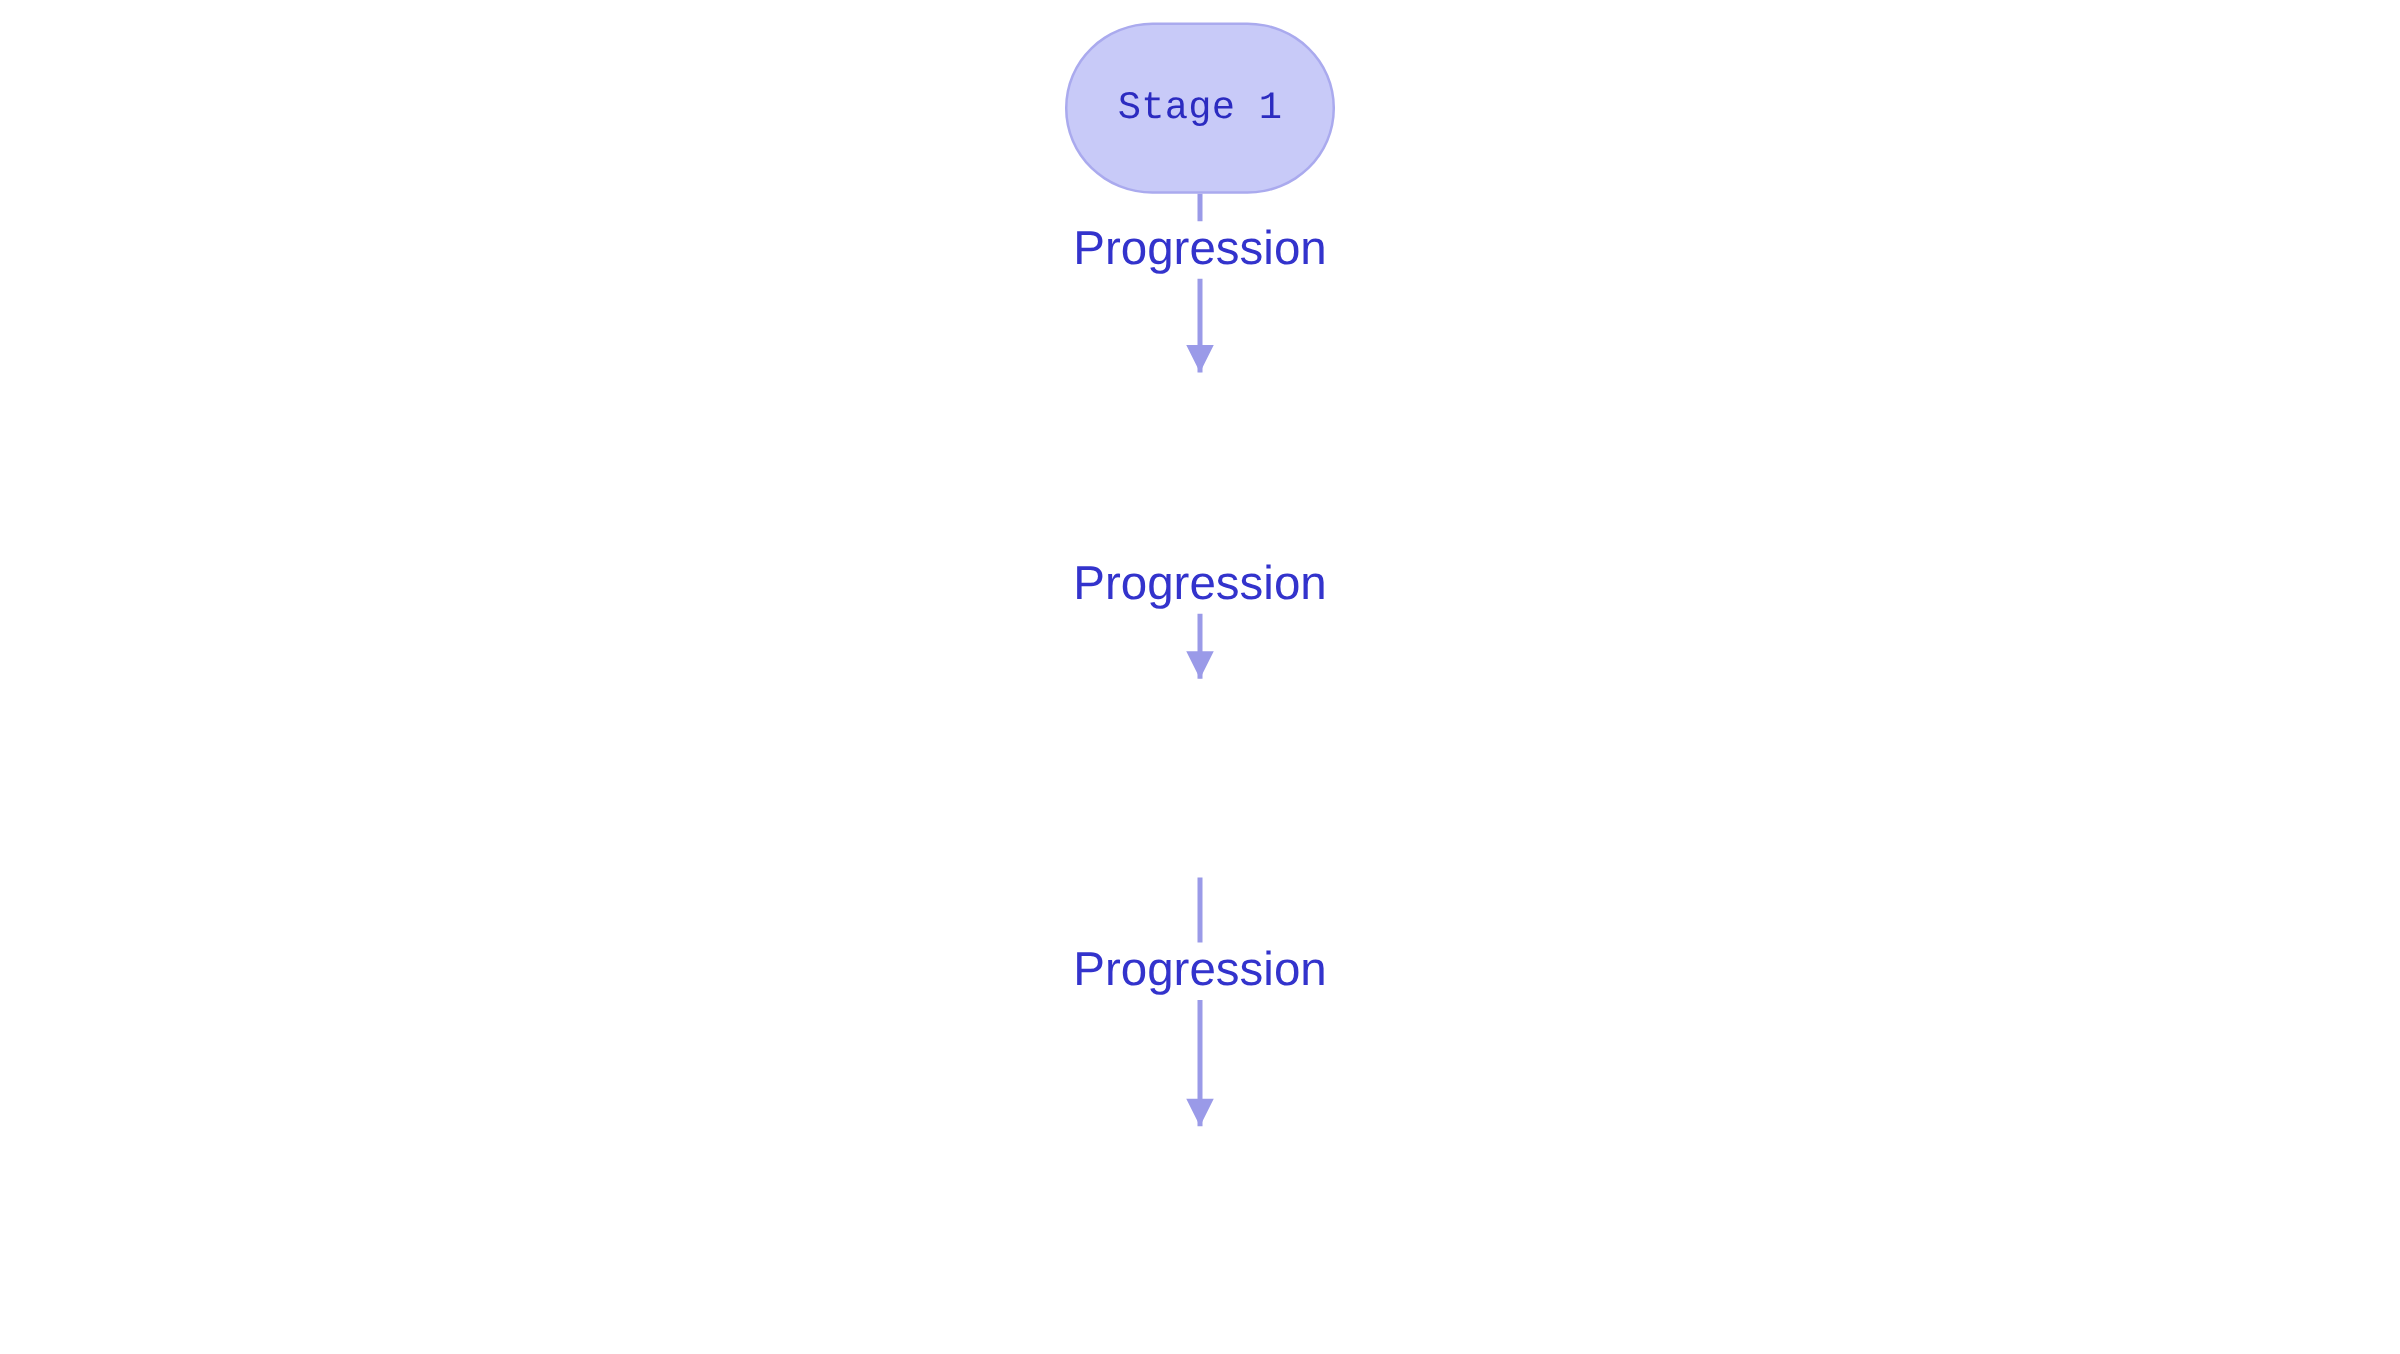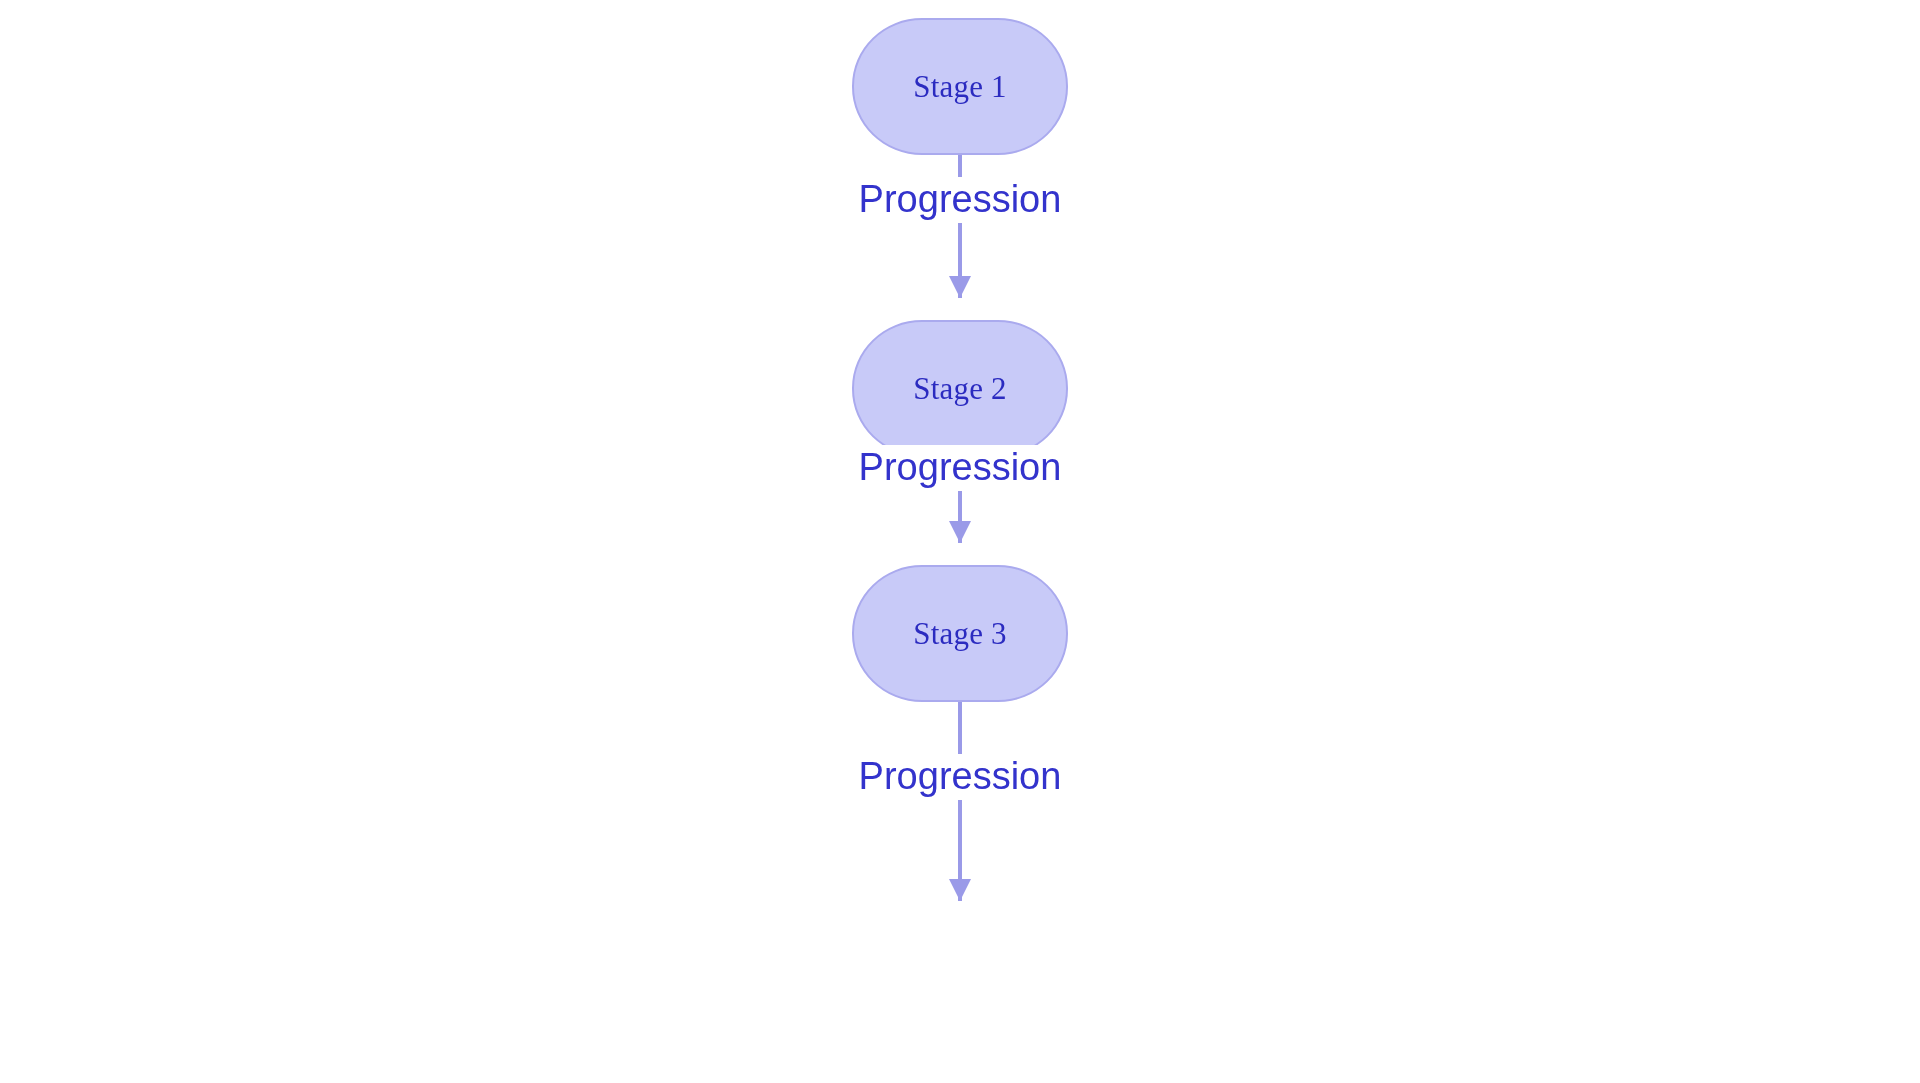--- a/index.html
+++ b/index.html
@@ -39,21 +39,21 @@
     height: 137px;
     box-sizing: border-box;
     background: #c8caf8;
     border: 2px solid #aaaaee;
     border-radius: 70px / 68px;
     display: flex;
     align-items: center;
     justify-content: center;
   }
   .node-label {
-    font-family: Liberation Serif, serif;
+    font-family: Liberation Mono, monospace;
     font-size: 31px;
     line-height: 1;
     color: #2b2bc0;
     letter-spacing: 0.2px;
     white-space: nowrap;
     user-select: none;
   }
 
   .node-1 { top: 18px; }
   .node-2 { top: 320px; }
@@ -125,33 +125,27 @@
     <div class="node node-1">
       <span class="node-label">Stage 1</span>
     </div>
 
     <div class="edge edge-1">
       <div class="edge-line"></div>
       <div class="edge-arrowhead"></div>
       <span class="edge-label">Progression</span>
     </div>
 
-    <div class="node node-2">
-      <span class="node-label">Stage 2</span>
-    </div>
 
     <div class="edge edge-2">
       <div class="edge-line"></div>
       <div class="edge-arrowhead"></div>
       <span class="edge-label">Progression</span>
     </div>
 
-    <div class="node node-3">
-      <span class="node-label">Stage 3</span>
-    </div>
 
     <div class="edge edge-3">
       <div class="edge-line"></div>
       <div class="edge-arrowhead"></div>
       <span class="edge-label">Progression</span>
     </div>
 
 
   </div>
 </div>

